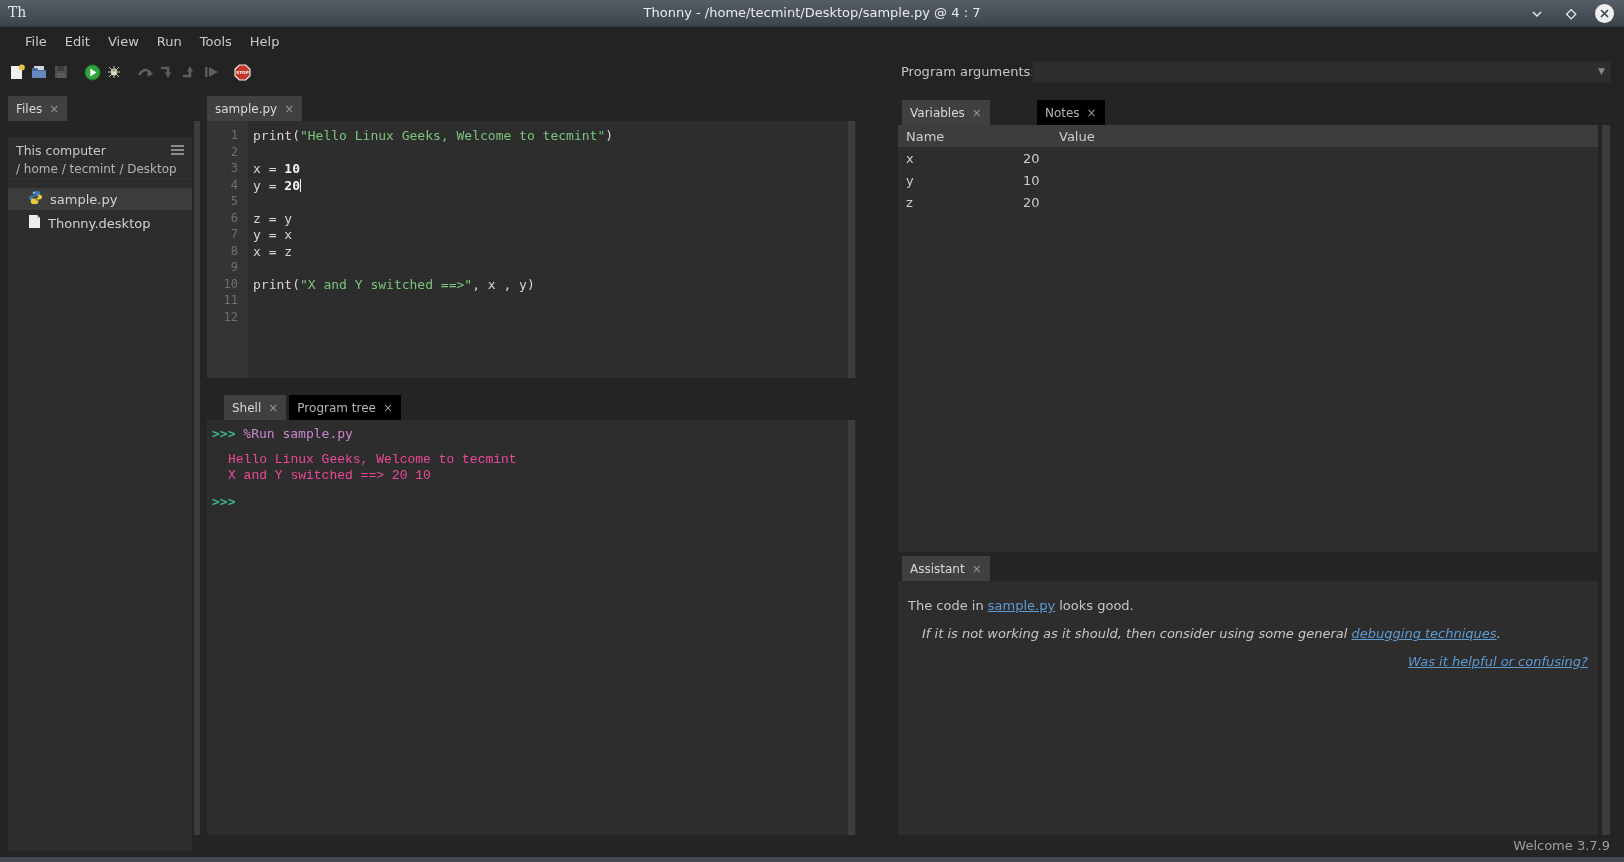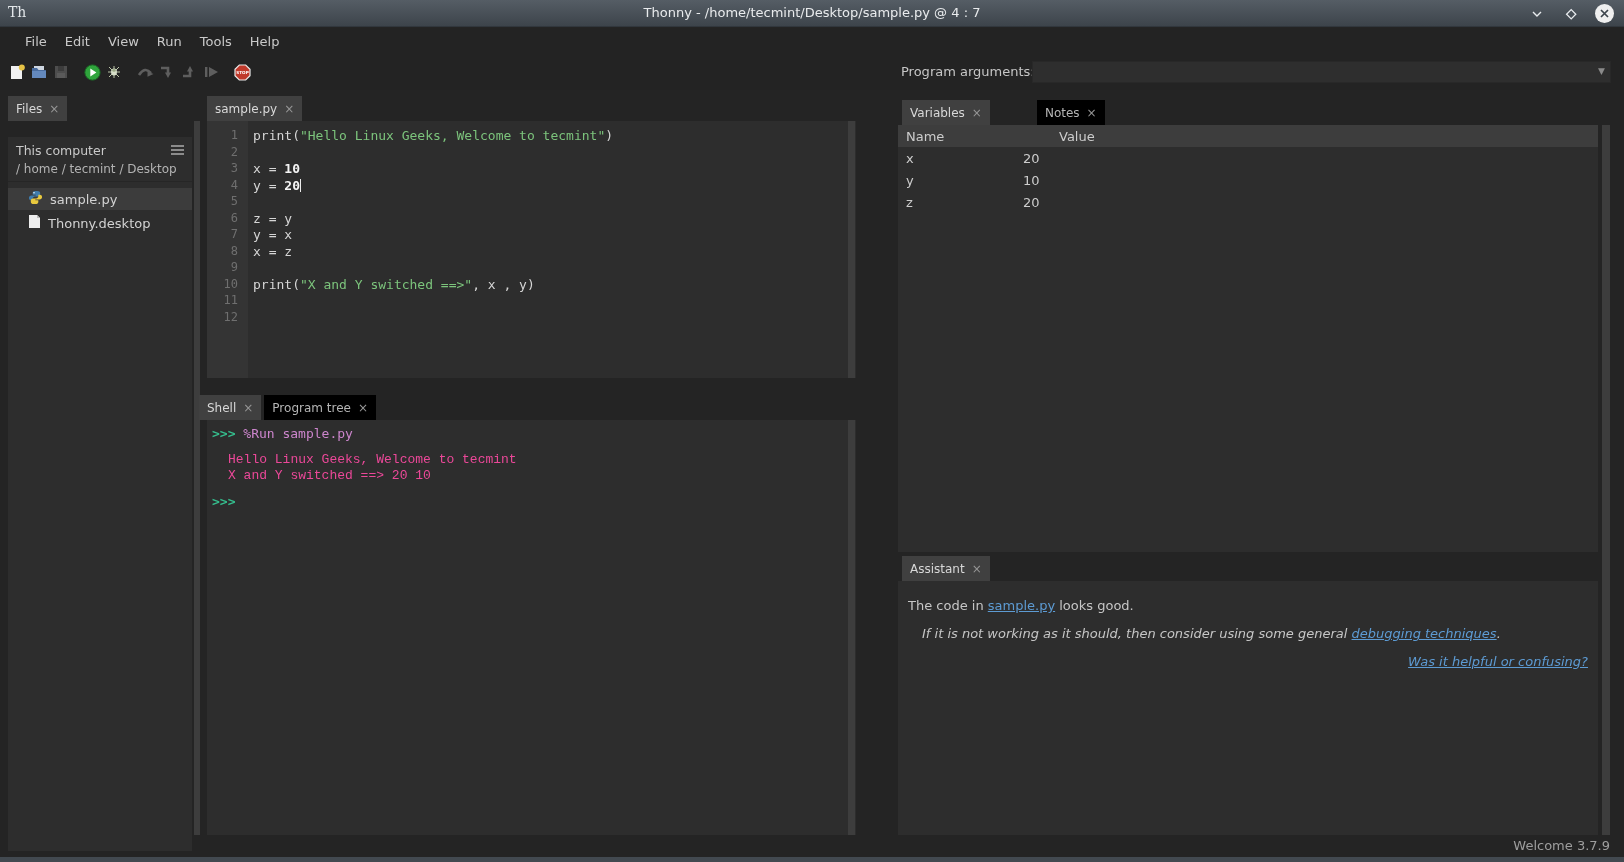--- a/index.html
+++ b/index.html
@@ -66,21 +66,21 @@
   .gutter-num { width:41px; flex:0 0 41px; text-align:right; padding-right:10px;
                 color:#6f6f6f; font:12px "DejaVu Sans Mono",monospace; z-index:1; }
   .code-text { padding-left:5px; font:13px "DejaVu Sans Mono",monospace;
                color:#d6d6d6; white-space:pre; }
   .c-s { color:#7cc47c; }
   .c-n { color:#f5f5f5; font-weight:bold; }
   .cursor { display:inline-block; width:1px; height:13px; background:#ececec;
             vertical-align:-2px; }
 
   
-  #shell-tabs { left:199px; top:395px;text-align:center; }
+  #shell-tabs { left:224px; top:395px;text-align:center; }
   #shell-panel { left:207px; top:420px; width:649px; height:415px; padding-top:6px; }
   .sh-line { height:16px; padding-left:5px; font:13px "DejaVu Sans Mono",monospace;
              white-space:pre; }
   .sh-prompt { color:#35bd8d; font-weight:bold; }
   .sh-cmd { color:#cc85cc; }
   .sh-out { font-family:"Liberation Mono",monospace; color:#ec4899; padding-left:21px; }
   .sh-blank { height:10px; }
 
   
   #vars-tabs { left:902px; top:100px;gap:44px; }

